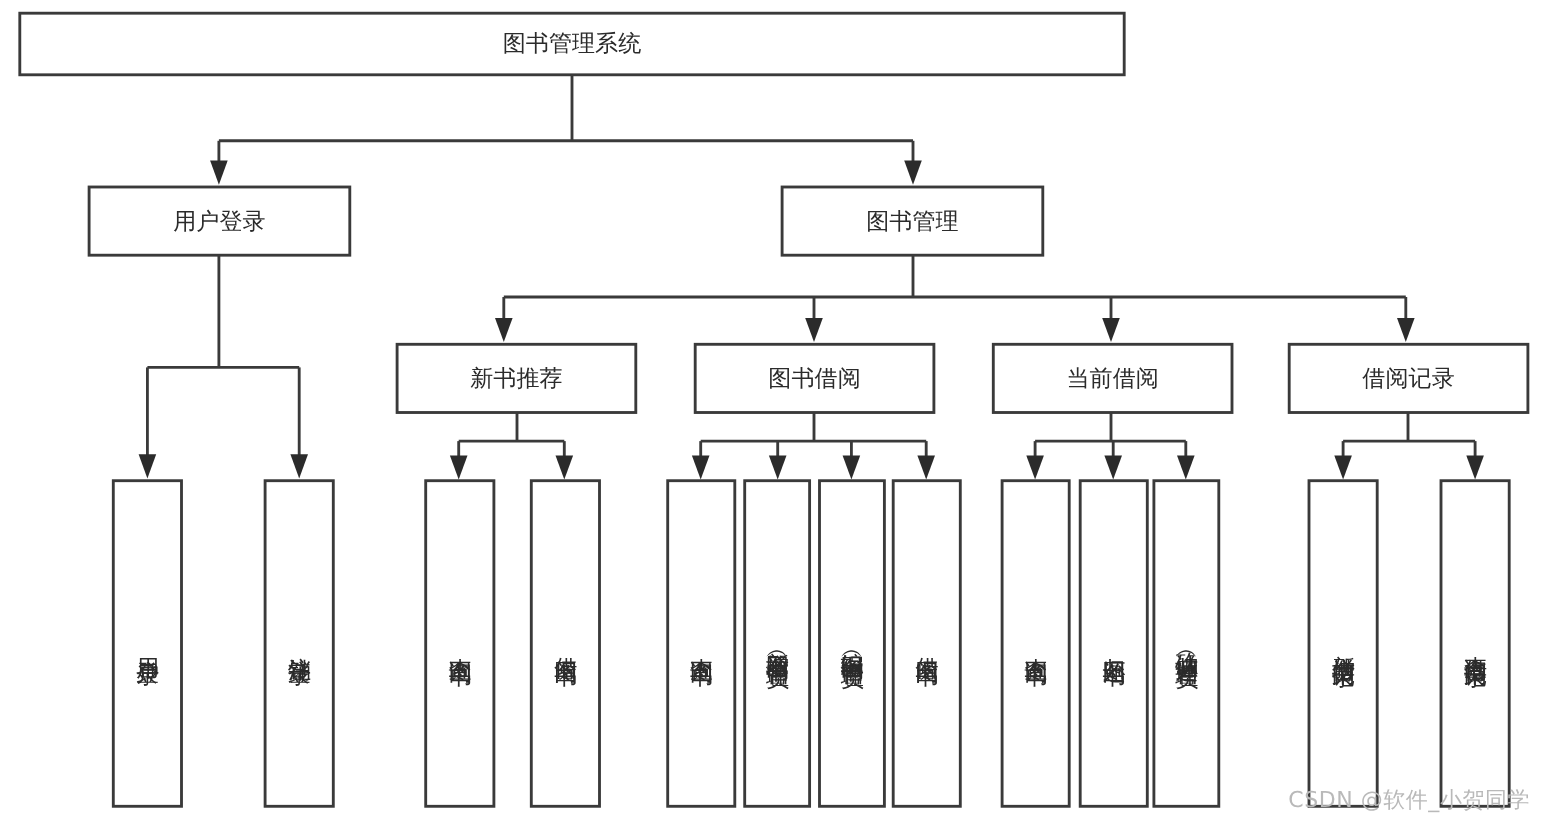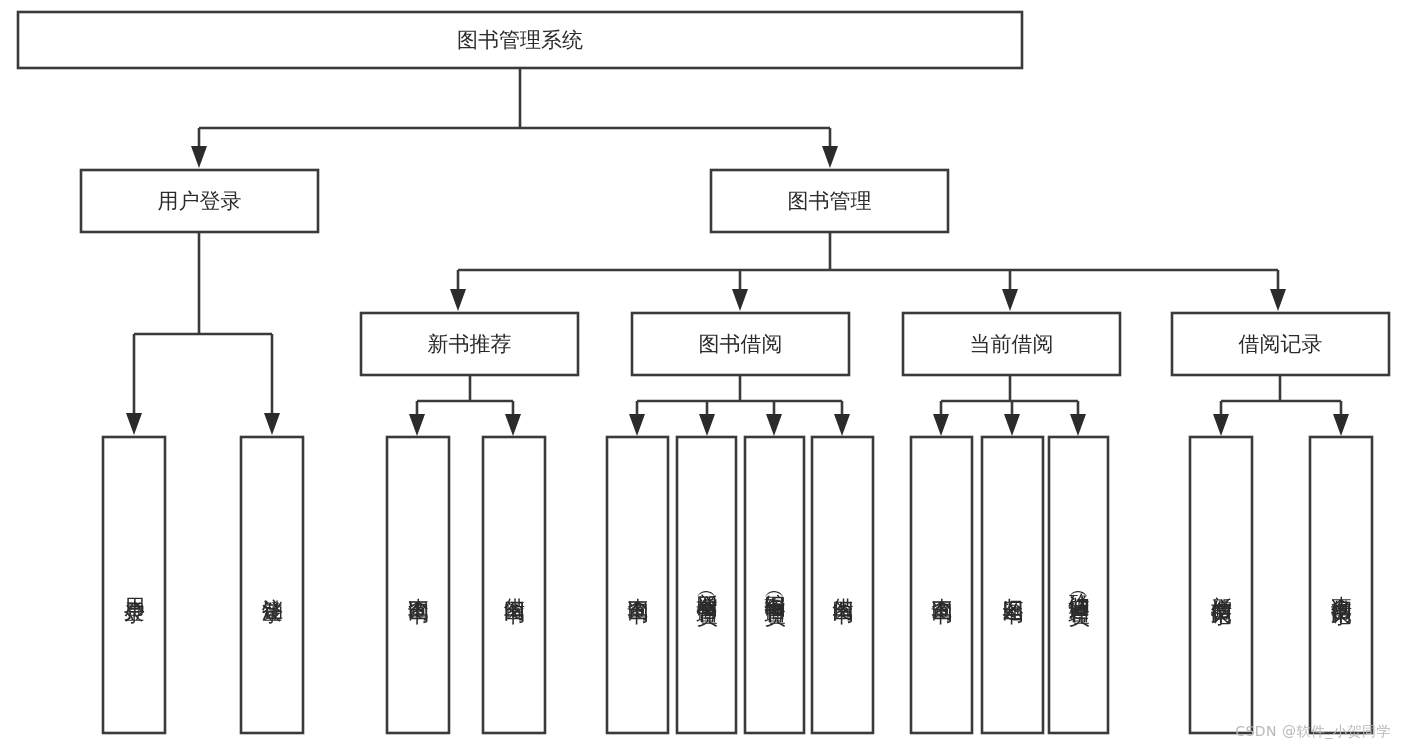--- a/index.html
+++ b/index.html
@@ -71,21 +71,21 @@
     letter-spacing: 2px;
     color: #2b2b2b;
     white-space: nowrap;
     text-align: center;
   }
   .watermark {
     position: absolute;
     right: 14px;
     bottom: 6px;
     font-family: "DejaVu Sans", "Liberation Sans", sans-serif;
-    font-size: 14px;
+    font-size: 20px;
     color: #b9b9b9;
     letter-spacing: 0.5px;
     user-select: none;
     white-space: nowrap;
   }
 </style>
 </head>
 <body>
 
 <div id="diagram-root">

